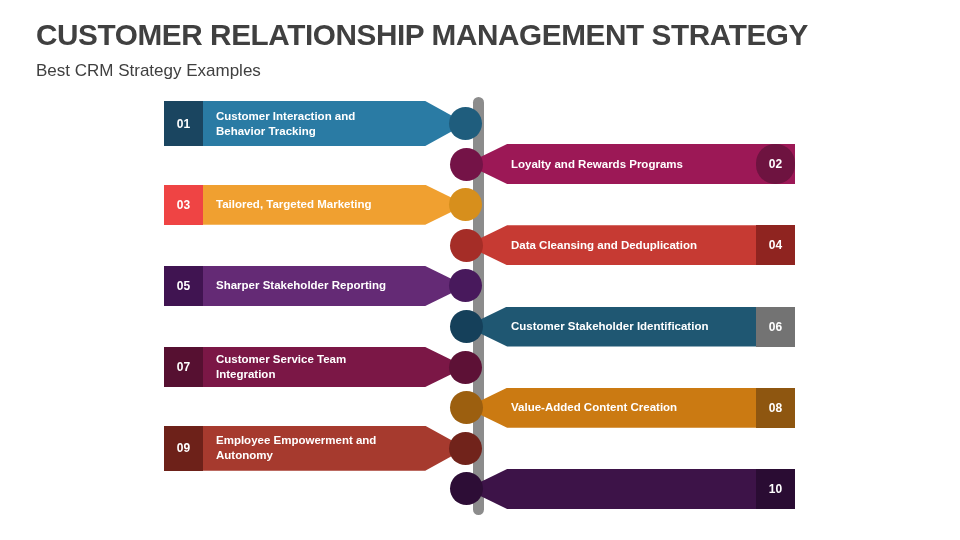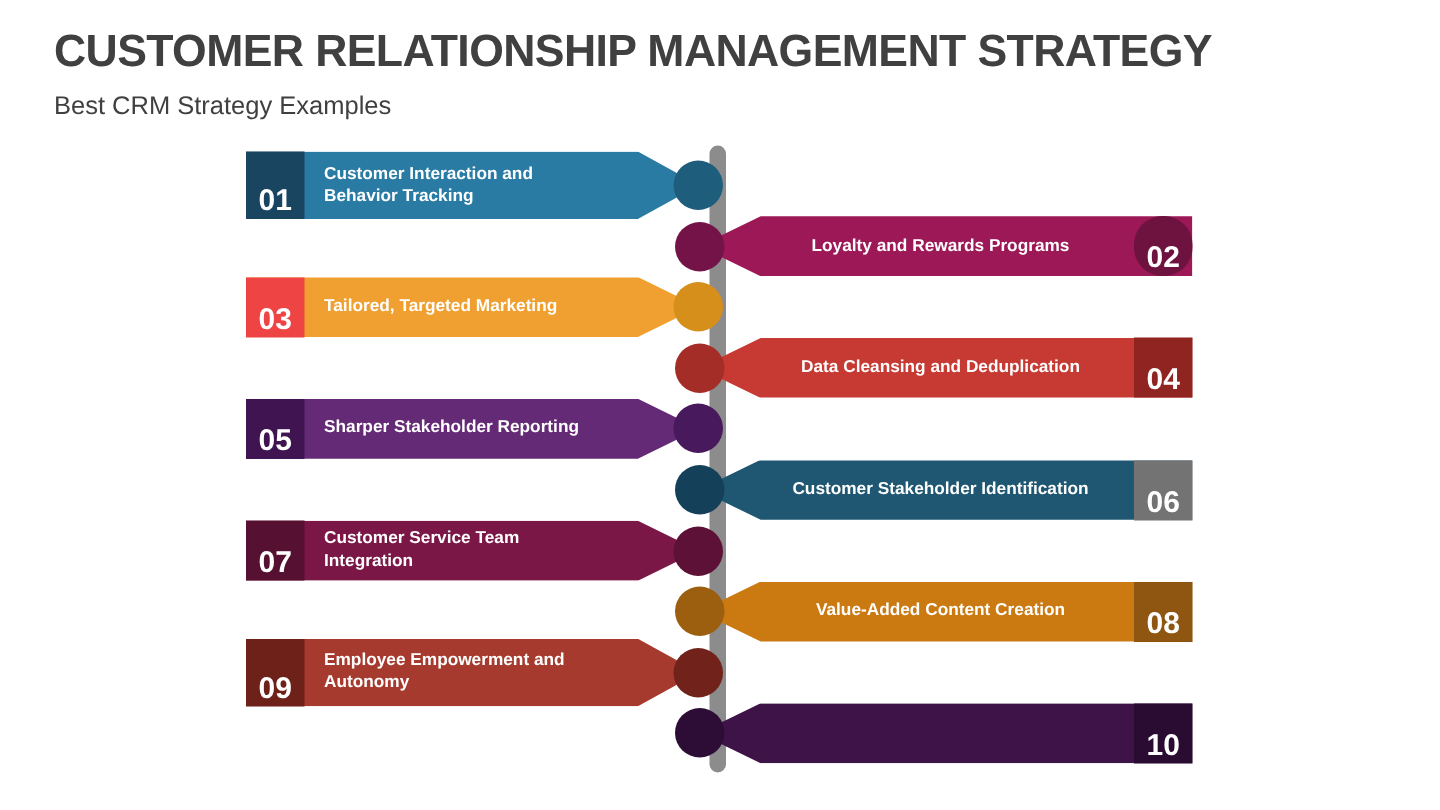--- a/index.html
+++ b/index.html
@@ -87,25 +87,25 @@
     height: 100%;
     clip-path: polygon(12.5% 0, 100% 0, 100% 100%, 12.5% 100%, 0 50%);
   }
 
   .numbox {
     position: absolute;
     top: 0;
     height: 100%;
     width: 39px;
     display: flex;
-    align-items: flex-end;
+    align-items: center;
     justify-content: center;
     color: #ffffff;
     font-family: "Liberation Sans", sans-serif;
-    font-size: 20px;
+    font-size: 12px;
     font-weight: bold;
     z-index: 3;
   }
   .row.left .numbox { left: 0; }
   .row.right .numbox { right: 0; }
 
   .label {
     position: absolute;
     top: 0;
     height: 100%;
@@ -122,21 +122,21 @@
   .row.left .label {
     left: 39px;
     right: 60px;
     justify-content: flex-start;
     padding-left: 13px;
     text-align: left;
   }
   .row.right .label {
     left: 45px;
     right: 39px;
-    justify-content: center;
+    justify-content: flex-start;
     padding-right: 13px;
     text-align: right;
   }
 
   .dot {
     position: absolute;
     width: 33px;
     height: 33px;
     border-radius: 50%;
     top: 50%;

